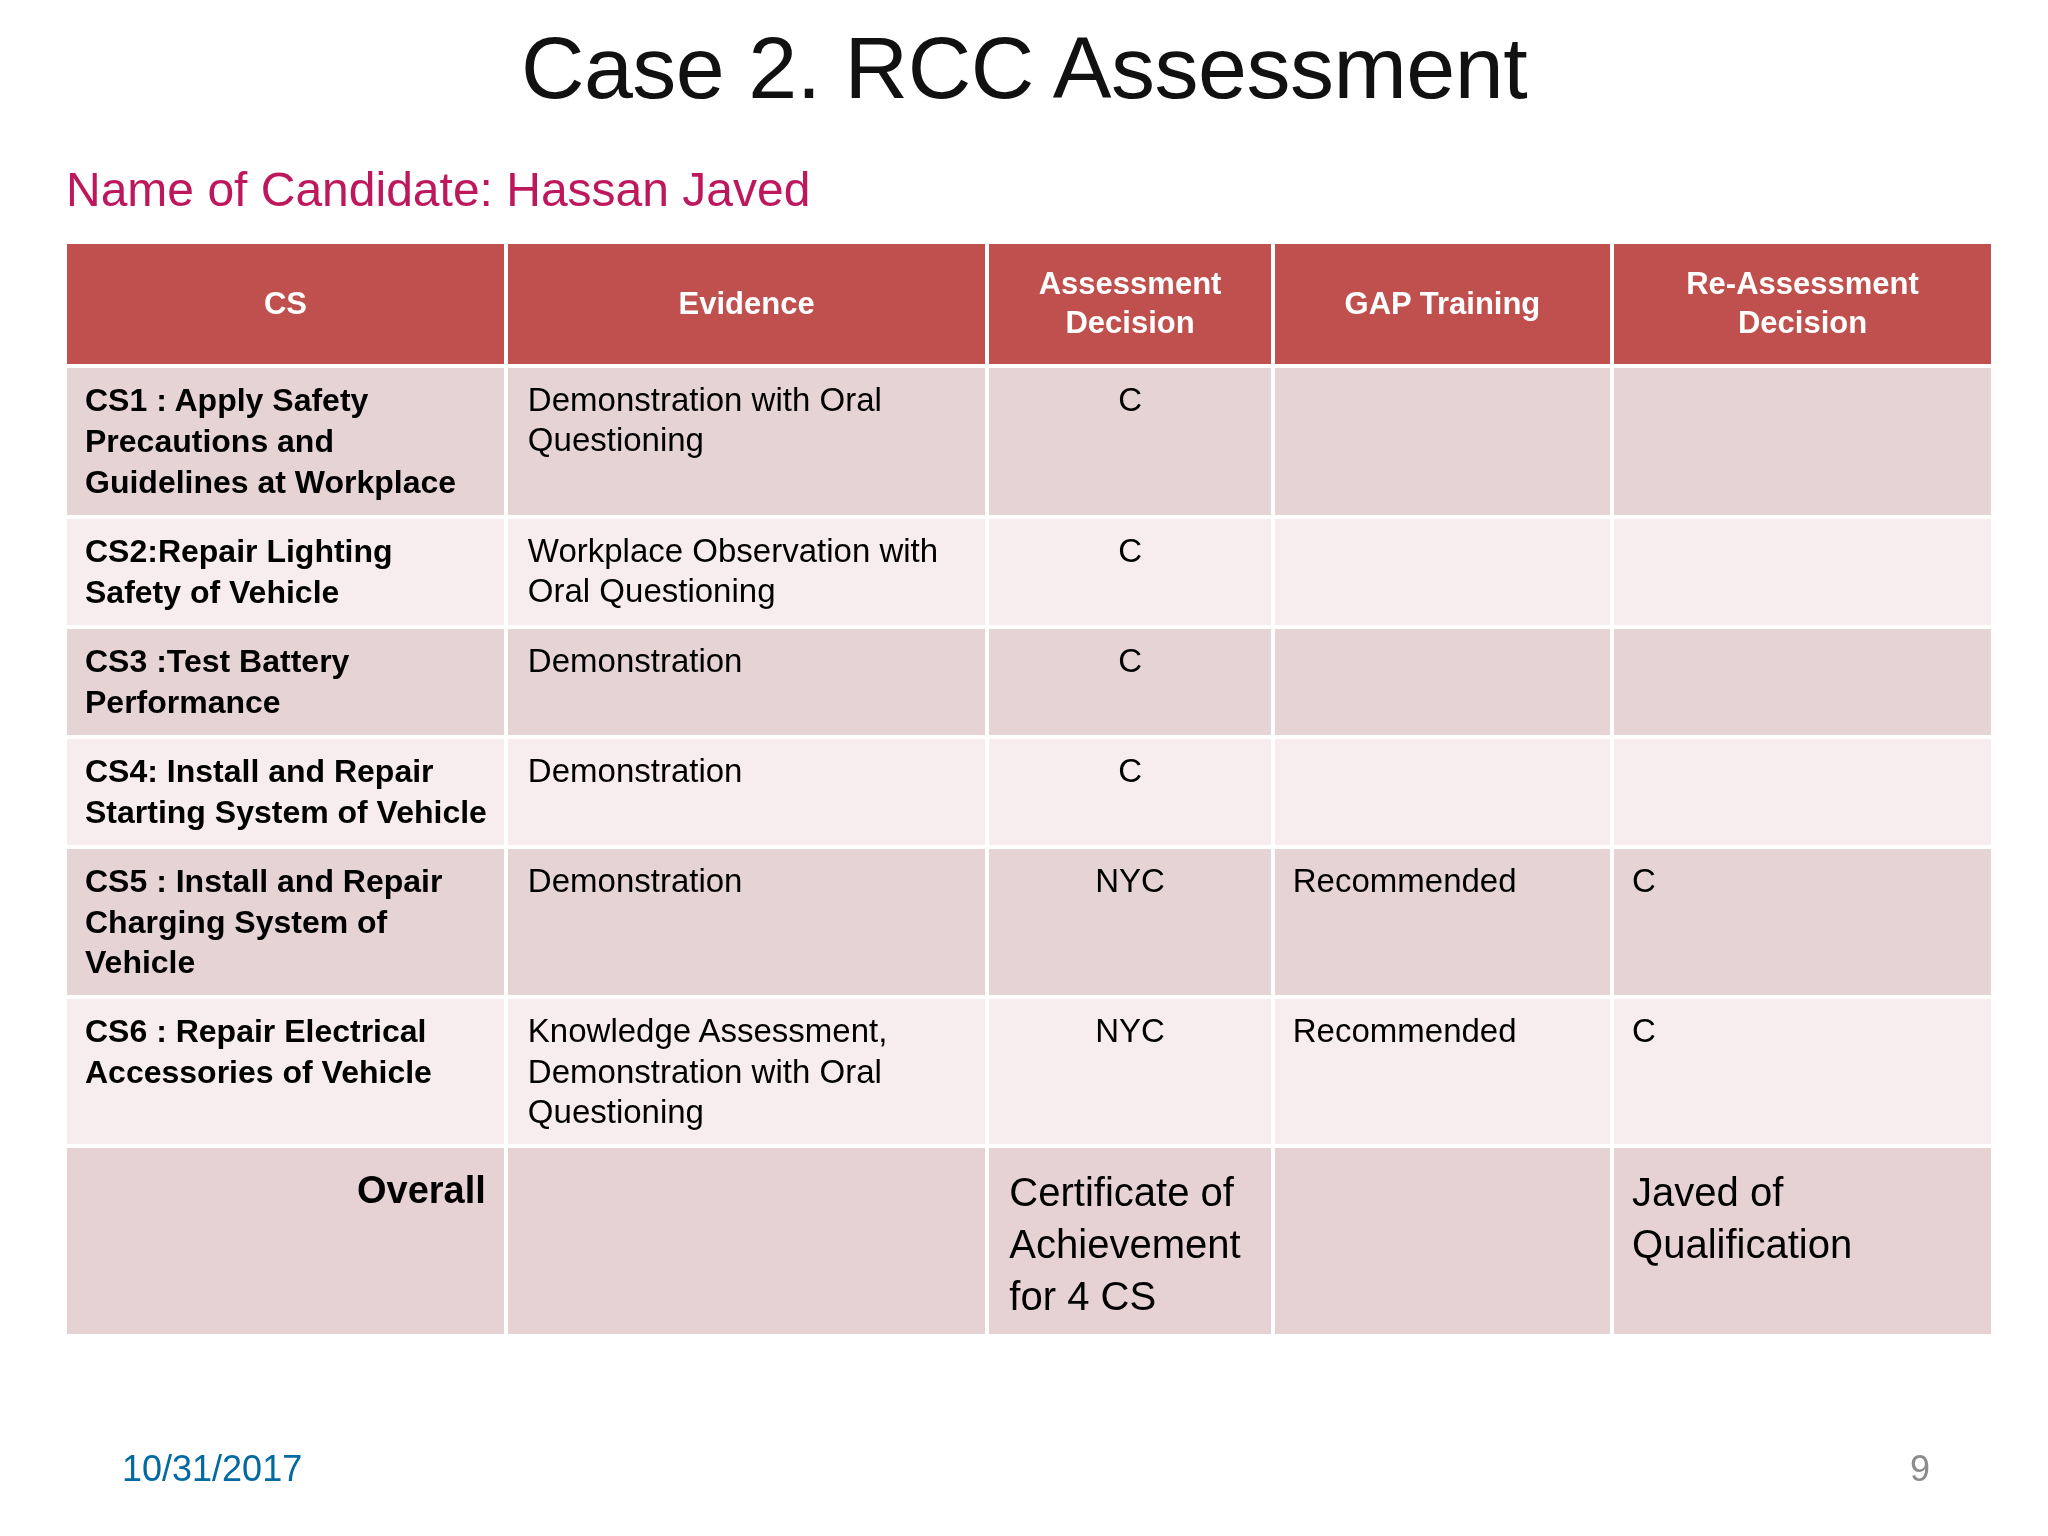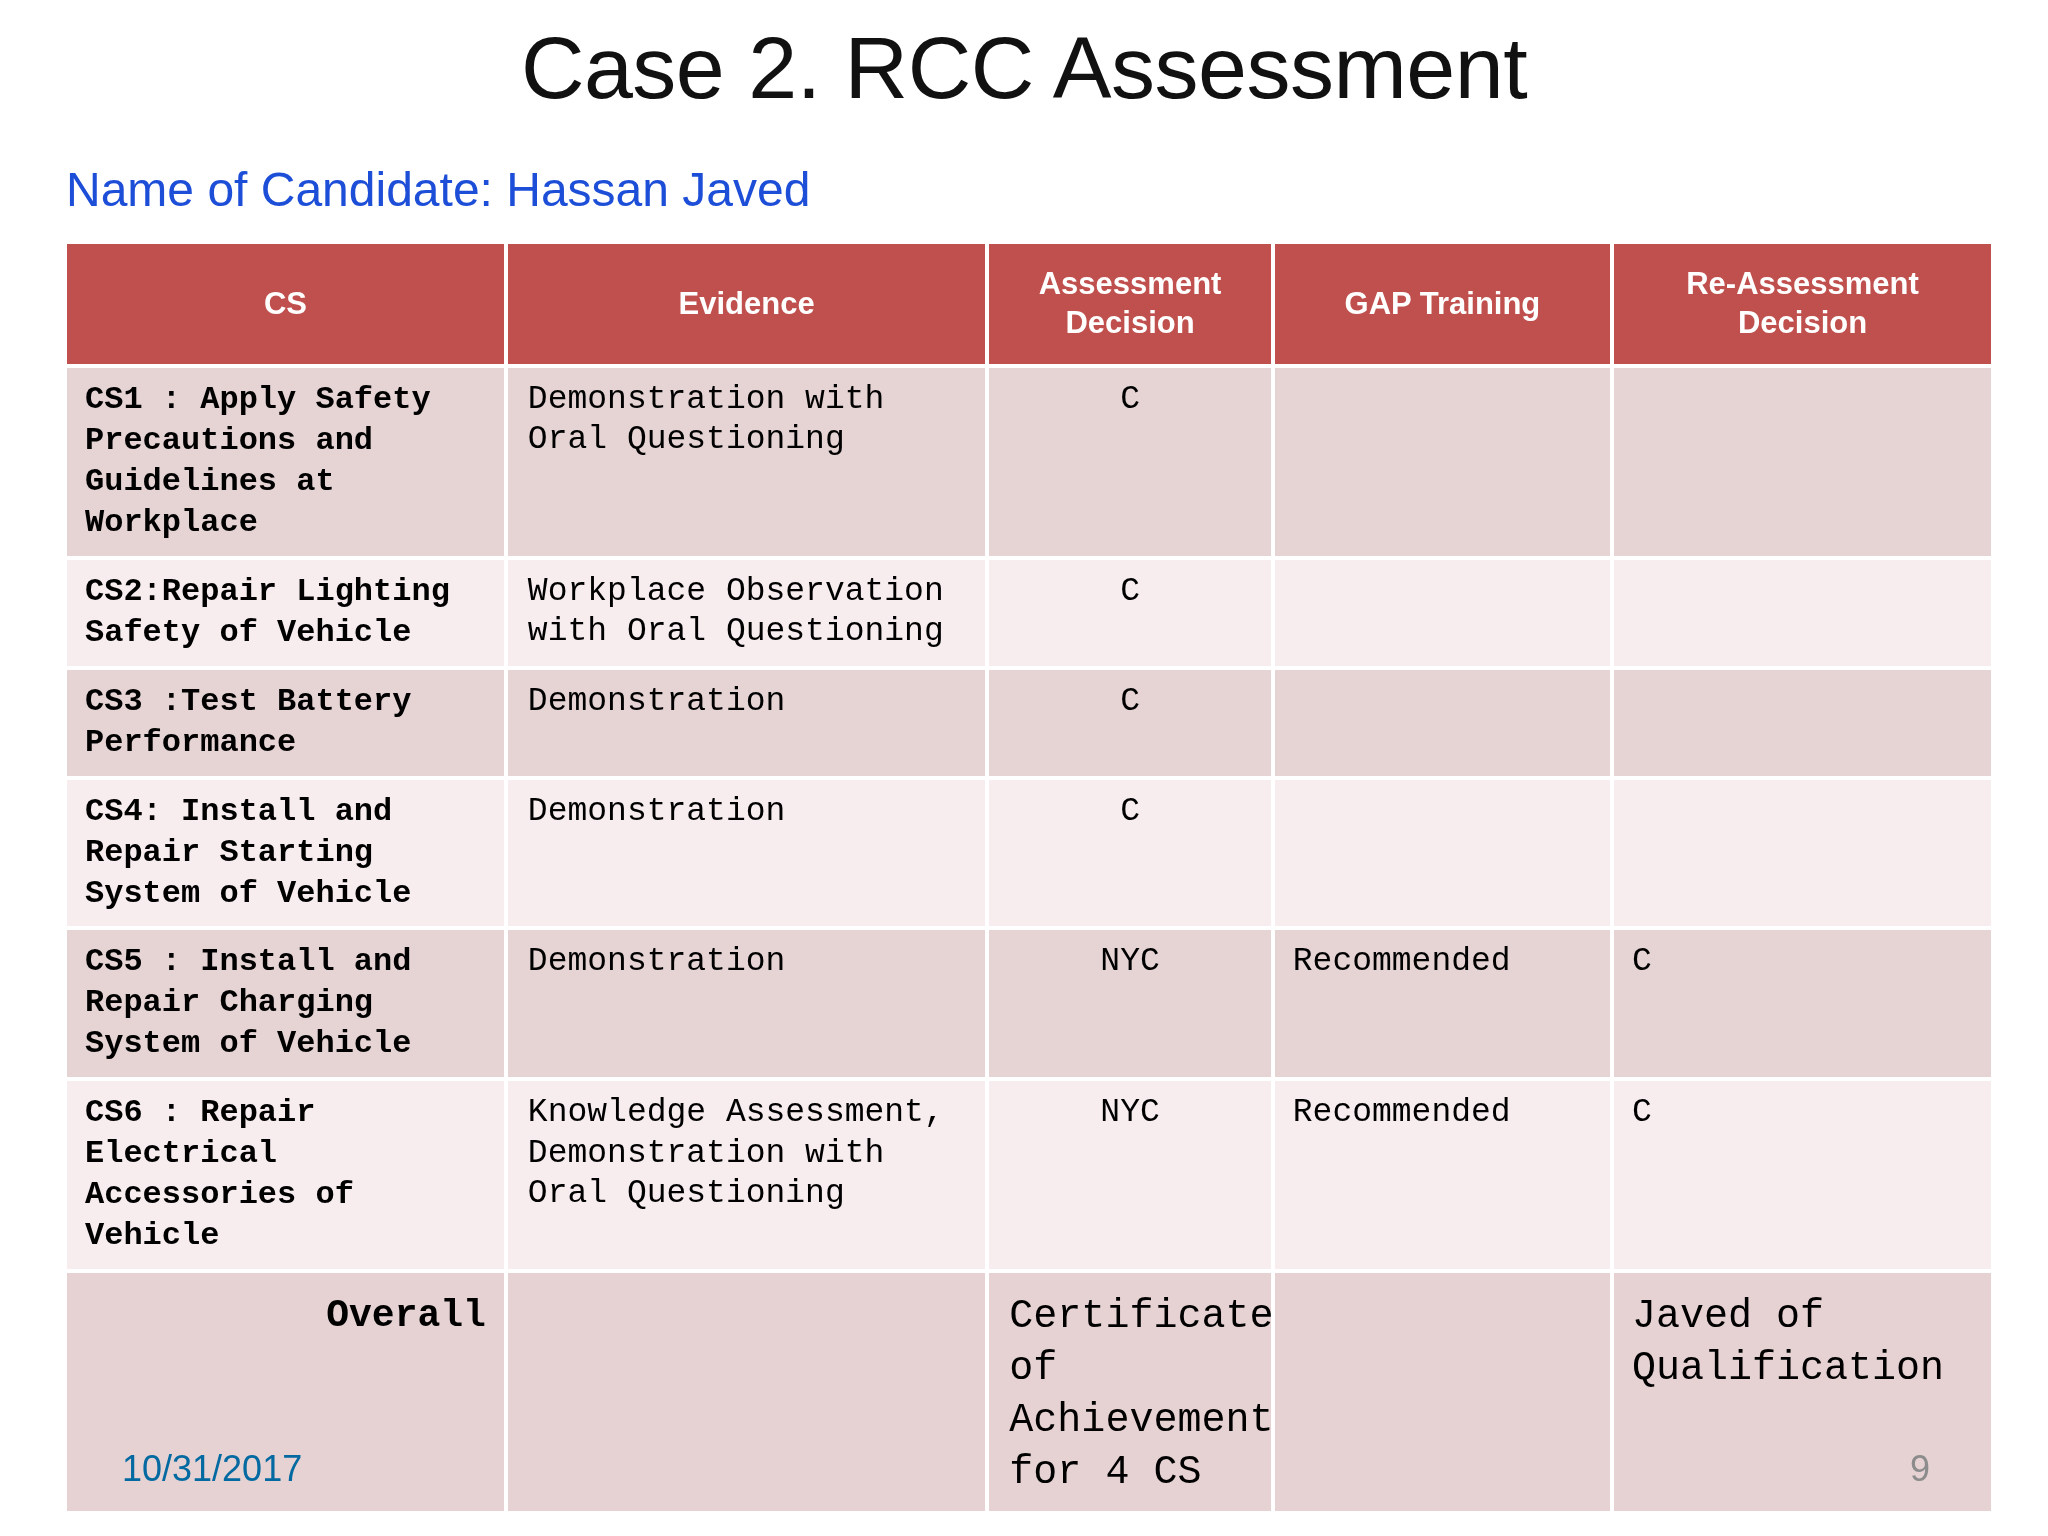--- a/index.html
+++ b/index.html
@@ -37,21 +37,21 @@
     letter-spacing: -0.5px;
   }
 
   .candidate-line {
     position: absolute;
     left: 66px;
     top: 164px;
     font-size: 48px;
     line-height: 1.1;
     font-weight: 400;
-    color: #1d4ed8;
+    color: #be185d;
     white-space: nowrap;
   }
 
   .rcc-table {
     position: absolute;
     left: 63px;
     top: 240px;
     width: 1932px;
     border-collapse: separate;
     border-spacing: 4px 4px;
@@ -76,21 +76,20 @@
     height: 88px;
     border: 0;
   }
 
   .rcc-table td {
     font-size: 33px;
     line-height: 1.22;
     vertical-align: top;
     padding: 12px 5px;
     border: 0;
-    font-family: Liberation Mono, monospace;
   }
 
   tr.row-dark  td { background: #E6D4D5; }
   tr.row-light td { background: #F7EDEE; }
 
   td.cs-cell {
     font-weight: bold;
     font-size: 32px;
     line-height: 1.28;
     padding-left: 18px;

